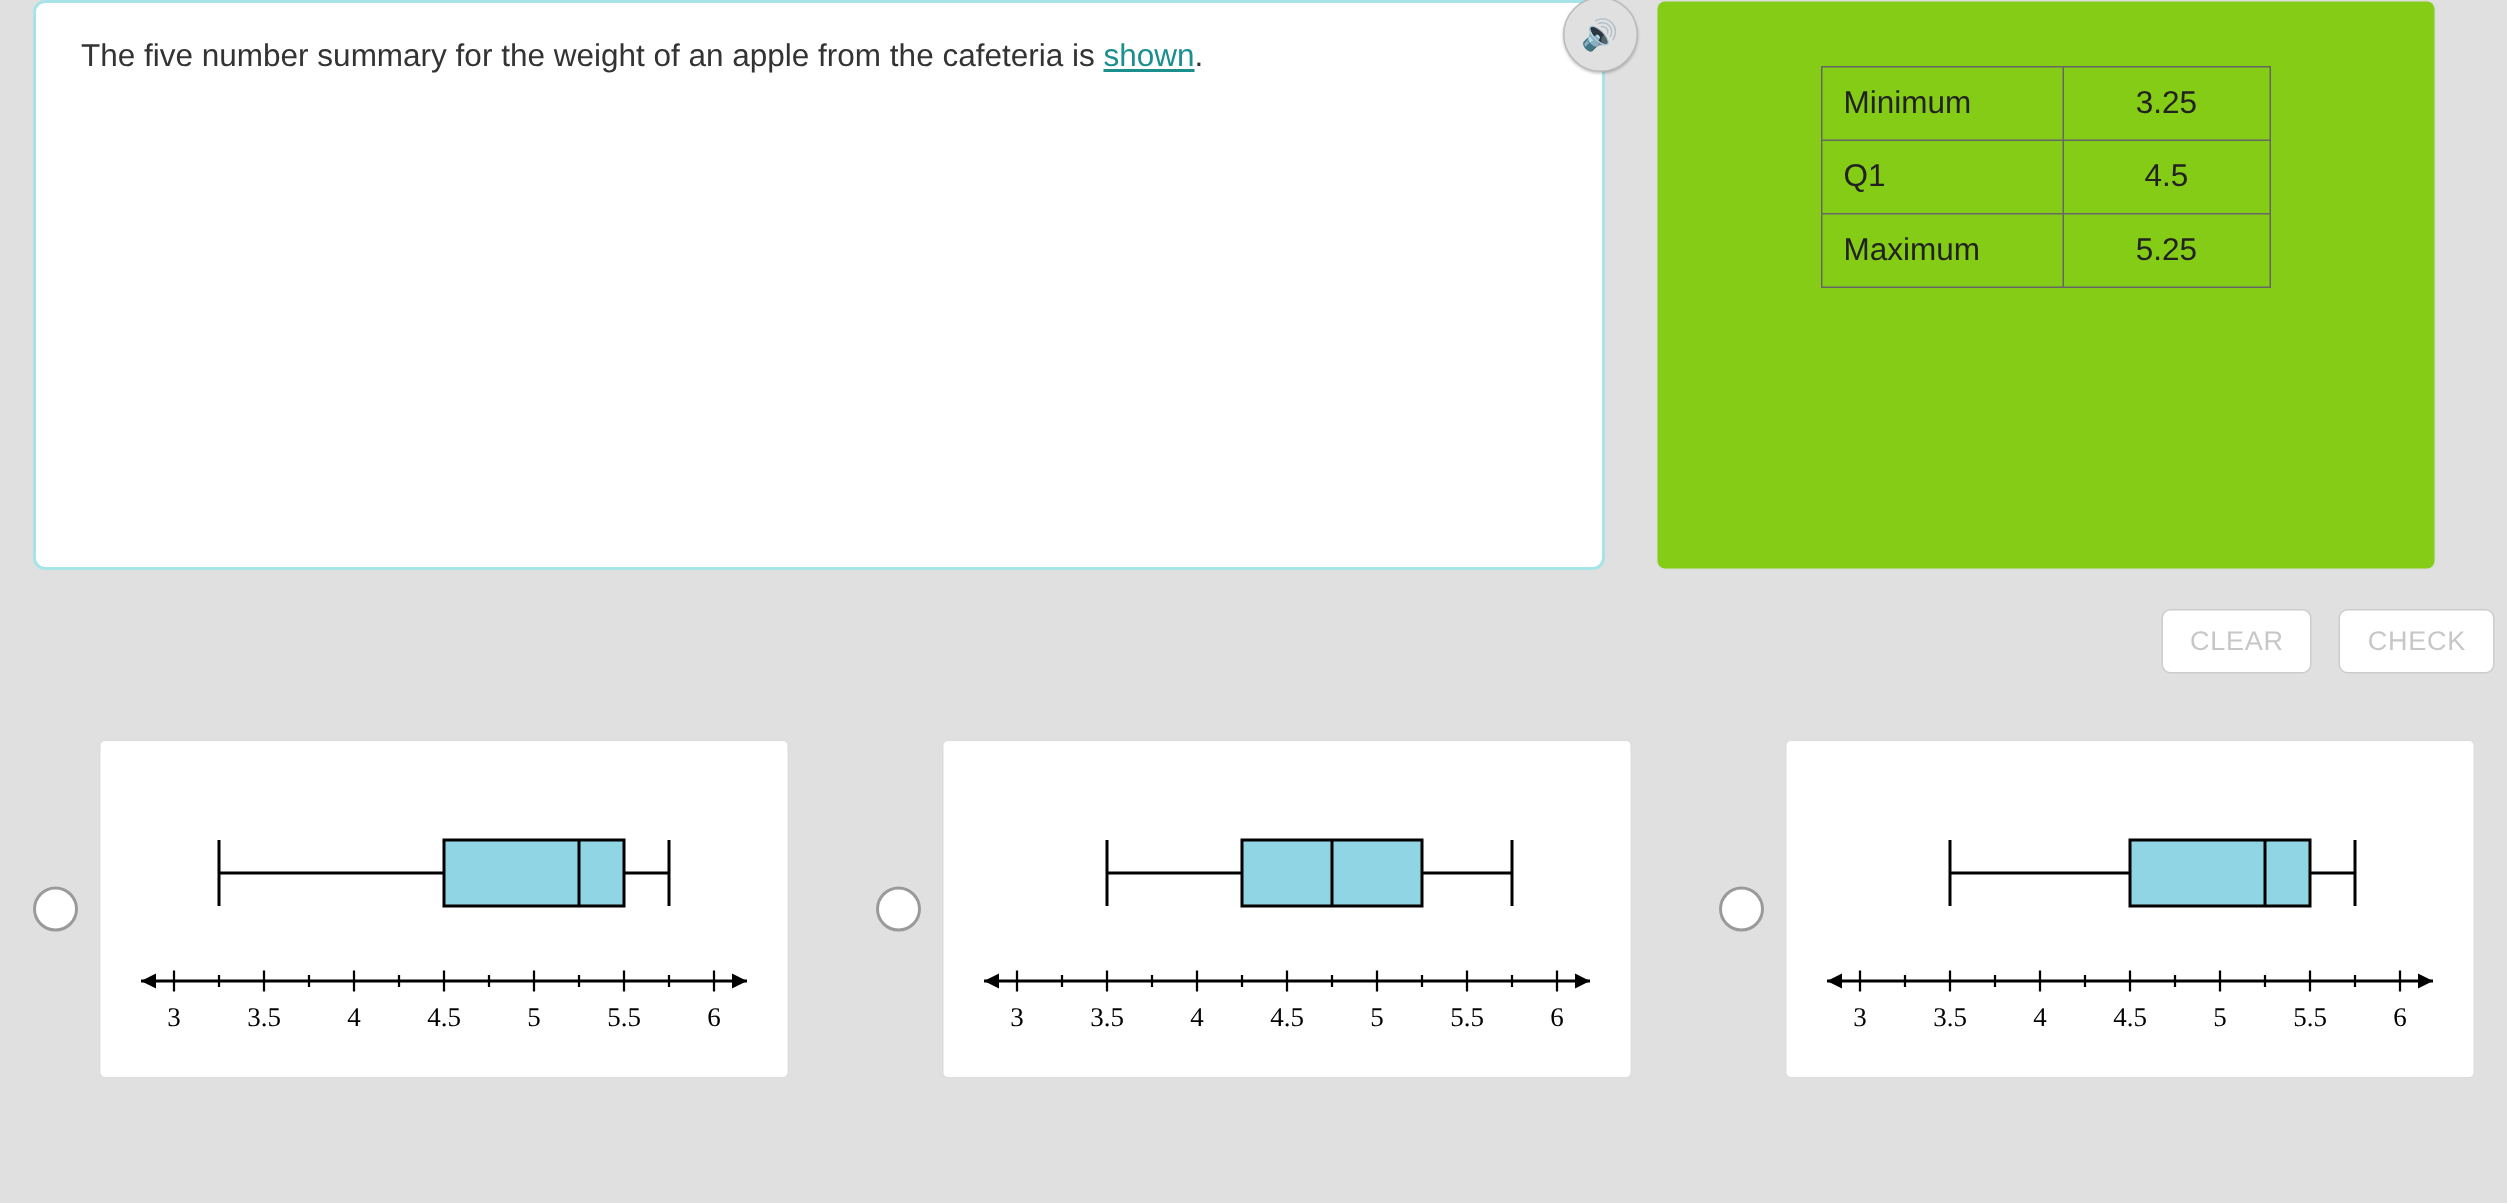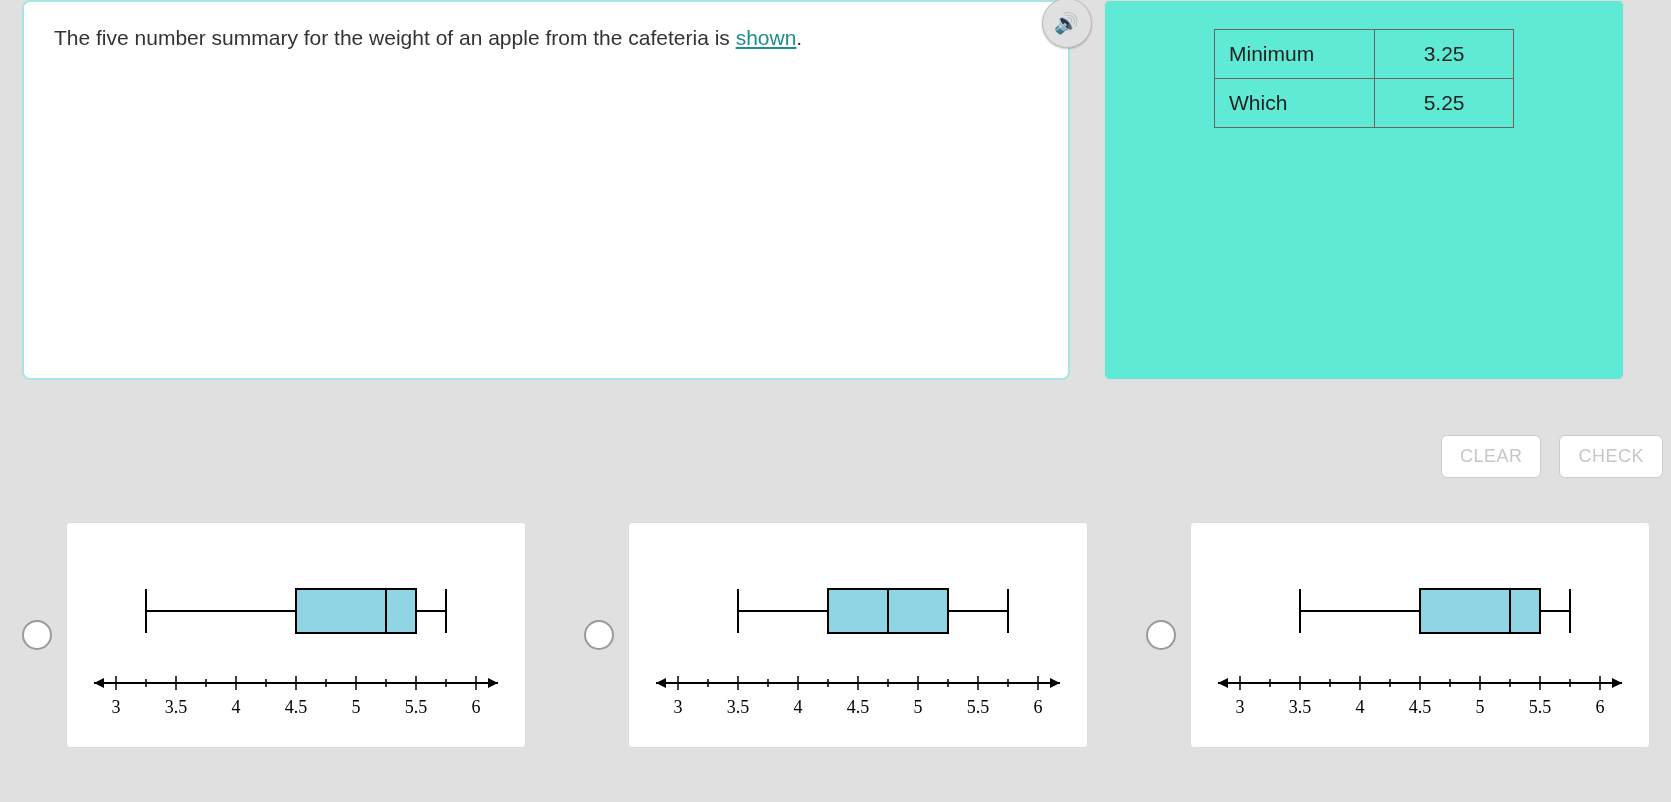--- a/index.html
+++ b/index.html
@@ -46,24 +46,24 @@
     border: 1px solid #bbb;
     display: flex;
     align-items: center;
     justify-content: center;
     box-shadow: 0 1px 2px rgba(0,0,0,0.25);
     cursor: pointer;
     font-size: 20px;
     color: #444;
   }
   .summary-card {
-    background: #5eead4;
+    background: #84cc16;
     border: 1px solid #ddd;
     border-radius: 6px;
-    padding: 28px 60px;
+    padding: 43px 60px;
     width: 520px;
     height: 380px;
     display: flex;
     align-items: flex-start;
     justify-content: center;
   }
   table.summary {
     border-collapse: collapse;
     font-size: 21px;
     width: 300px;
@@ -83,21 +83,20 @@
   }
   .action-btn {
     background: #fff;
     border: 1px solid #ccc;
     border-radius: 6px;
     padding: 10px 18px;
     font-size: 18px;
     letter-spacing: 0.5px;
     color: #c7c7c7;
     cursor: pointer;
-    margin-top: 29px;
   }
 
   .answers-row {
     display: flex;
     gap: 58px;
     padding: 44px 0 0 22px;
   }
   .answer {
     display: flex;
     align-items: center;
@@ -146,21 +145,25 @@
     </div>
 
     <div class="summary-card">
       <table class="summary">
         <tbody>
             <tr>
           <td>Minimum</td>
           <td>3.25</td>
         </tr>
         <tr>
-          <td>Which</td>
+          <td>Q1</td>
+          <td>4.5</td>
+        </tr>
+        <tr>
+          <td>Maximum</td>
           <td>5.25</td>
         </tr>
       </tbody>
         </table>
     </div>
   </div>
 
   <div class="button-row">
     <button class="action-btn">CLEAR</button>
     <button class="action-btn">CHECK</button>

